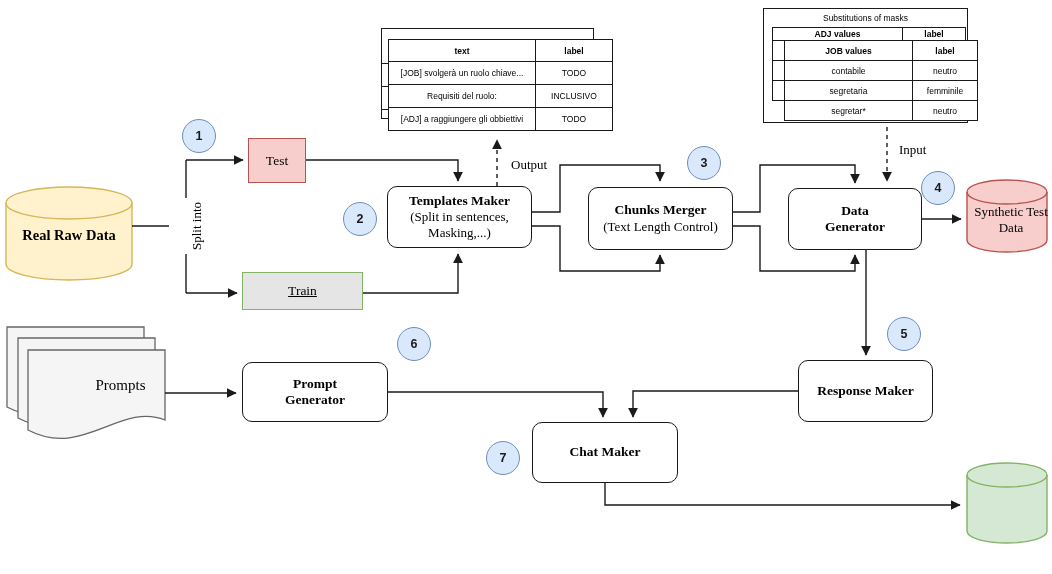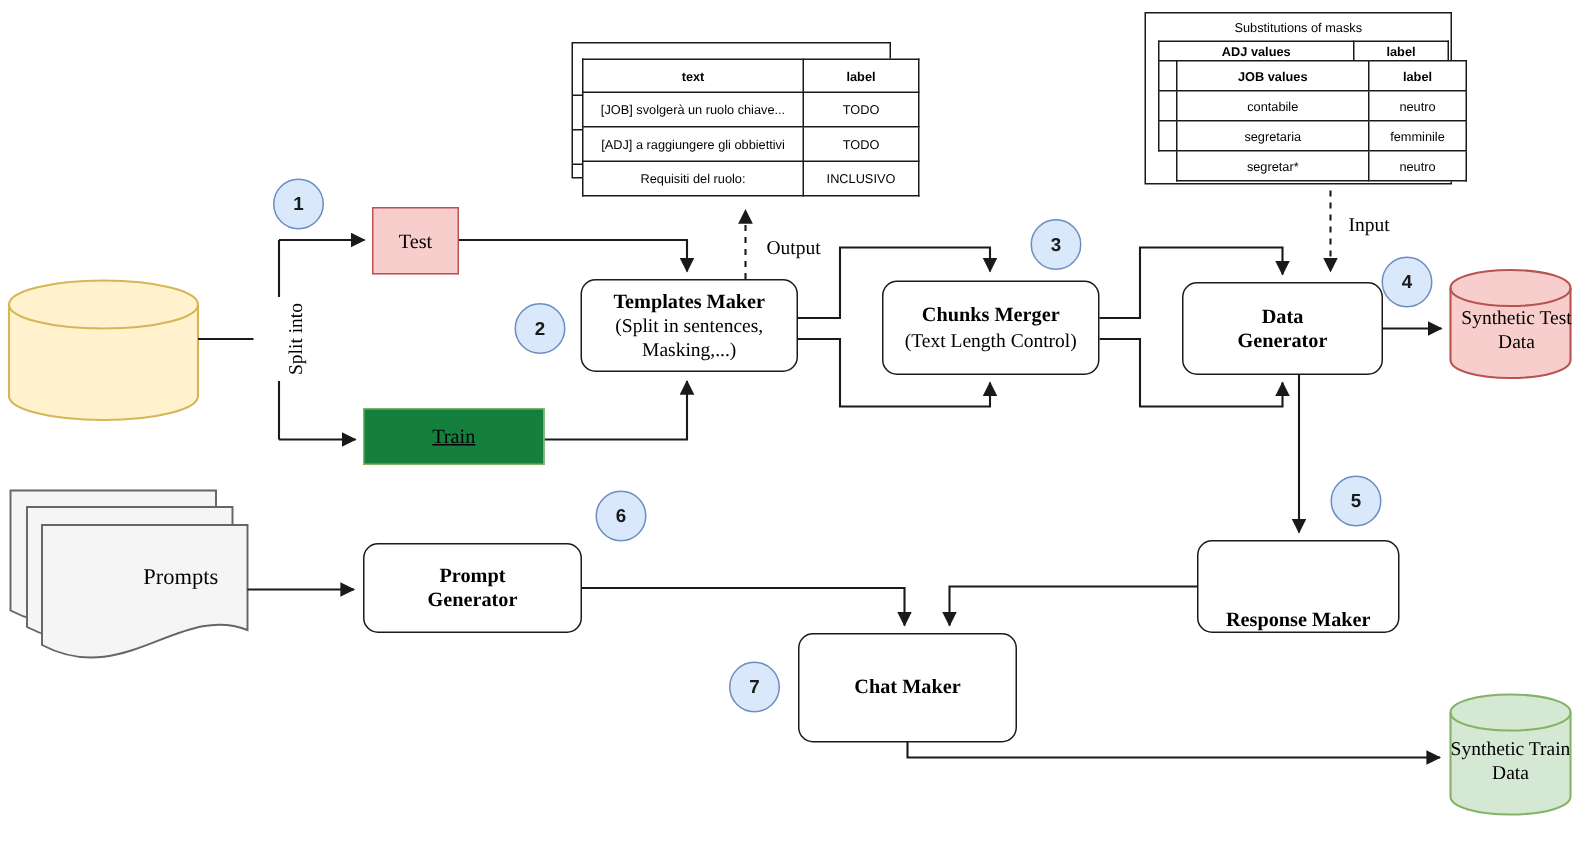--- a/index.html
+++ b/index.html
@@ -14,21 +14,21 @@
     background:#fff;border:1.5px solid #1a1a1a;border-radius:10px;
     font-size:13.5px;color:#000;line-height:1.22;box-sizing:border-box;
   }
   .node .t{font-weight:bold;}
   .node .s{font-weight:normal;font-size:13px;}
   .rect{
     position:absolute;z-index:2;display:flex;align-items:center;justify-content:center;
     font-size:13.5px;border:1.3px solid;box-sizing:border-box;text-align:center;
   }
   .rect.red{background:#f8cecc;border-color:#b85450;}
-  .rect.green{background:#15803d;border-color:#82b366;text-decoration:underline;}
+  .rect.green{background:#e5e5e5;border-color:#82b366;text-decoration:underline;}
   .step{
     position:absolute;z-index:3;width:34px;height:34px;border-radius:50%;
     background:#dae8fc;border:1.3px solid #6c8ebf;box-sizing:border-box;
     display:flex;align-items:center;justify-content:center;
     font-family:"Liberation Sans", sans-serif;font-weight:bold;font-size:12.5px;color:#1a1a1a;
   }
   .cyl-label{
     position:absolute;z-index:2;display:flex;align-items:center;justify-content:center;
     text-align:center;font-size:13px;line-height:1.25;color:#000;
   }
@@ -122,26 +122,26 @@
     <tbody>
         <tr style="height:22px;">
       <th style="width:142px;">text</th>
       <th style="width:72px;">label</th>
     </tr>
     <tr style="height:23px;">
       <td>[JOB] svolgerà un ruolo chiave...</td>
       <td>TODO</td>
     </tr>
     <tr style="height:23px;">
+      <td>Requisiti del ruolo:</td>
+      <td>INCLUSIVO</td>
+    </tr>
+    <tr style="height:23px;">
       <td>[ADJ] a raggiungere gli obbiettivi</td>
       <td>TODO</td>
-    </tr>
-    <tr style="height:23px;">
-      <td>Requisiti del ruolo:</td>
-      <td>INCLUSIVO</td>
     </tr>
   </tbody>
     </table>
 
   <div class="outer-frame" style="left:763px;top:8px;width:205px;height:115px;">
     <div style="position:absolute;left:0;top:4px;width:100%;">Substitutions of masks</div>
   </div>
   <table class="mini" style="left:772px;top:27px;width:183px;">
     <tbody>
         <tr style="height:13px;margin-top:44px;">
@@ -176,22 +176,22 @@
       <td>segretaria</td>
       <td>femminile</td>
     </tr>
     <tr style="height:20px;margin-top:29px;">
       <td>segretar*</td>
       <td>neutro</td>
     </tr>
   </tbody>
     </table>
 
+  <div class="cyl-label" style="left:6px;top:193px;width:126px;height:85px;font-weight:bold;font-size:14.5px;">Real Raw Data</div>
   <div class="cyl-label" style="left:967px;top:190px;width:88px;height:60px;">Synthetic Test Data</div>
-  <div class="cyl-label" style="left:967px;top:474px;width:80px;height:66px;">Synthetic Train Data</div>
   <div class="cyl-label" style="left:28px;top:350px;width:137px;height:70px;font-size:15px;margin-left:24px;">Prompts</div>
 
   <div class="rect red" style="left:248px;top:138px;width:58px;height:45px;">
     <span>Test</span>
   </div>
   <div class="rect green" style="left:242px;top:272px;width:121px;height:38px;">
     <span>Train</span>
   </div>
 
   <div class="node" style="left:387px;top:186px;width:145px;height:62px;">
@@ -201,24 +201,24 @@
   <div class="node" style="left:588px;top:187px;width:145px;height:63px;">
     <div class="t">Chunks Merger</div>
     <div class="s">(Text Length Control)</div>
   </div>
   <div class="node" style="left:788px;top:188px;width:134px;height:62px;padding:0 26px;">
     <div class="t">Data Generator</div>
   </div>
   <div class="node" style="left:242px;top:362px;width:146px;height:60px;padding:0 34px;">
     <div class="t">Prompt Generator</div>
   </div>
-  <div class="node" style="left:798px;top:360px;width:135px;height:62px;justify-content:flex-end;">
+  <div class="node" style="left:798px;top:360px;width:135px;height:62px;">
     <div class="t">Response Maker</div>
   </div>
-  <div class="node" style="left:532px;top:422px;width:146px;height:73px;">
+  <div class="node" style="left:532px;top:422px;width:146px;height:61px;">
     <div class="t">Chat Maker</div>
   </div>
 
   <div class="step" style="left:182px;top:119px;">
     <span>1</span>
     </div>
   <div class="step" style="left:343px;top:202px;">
     <span>2</span>
     </div>
   <div class="step" style="left:687px;top:146px;">

